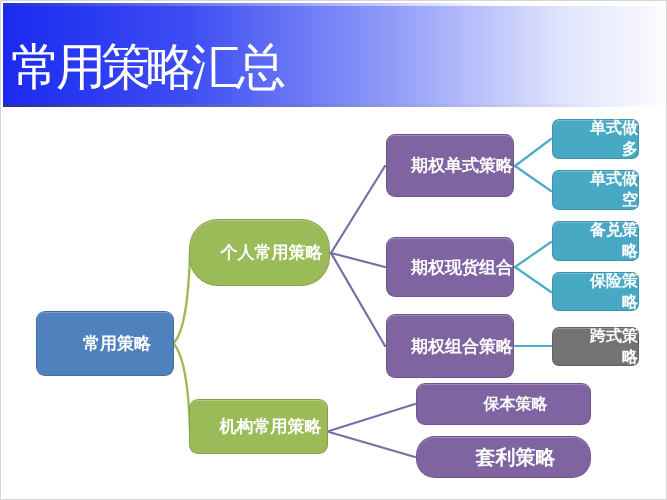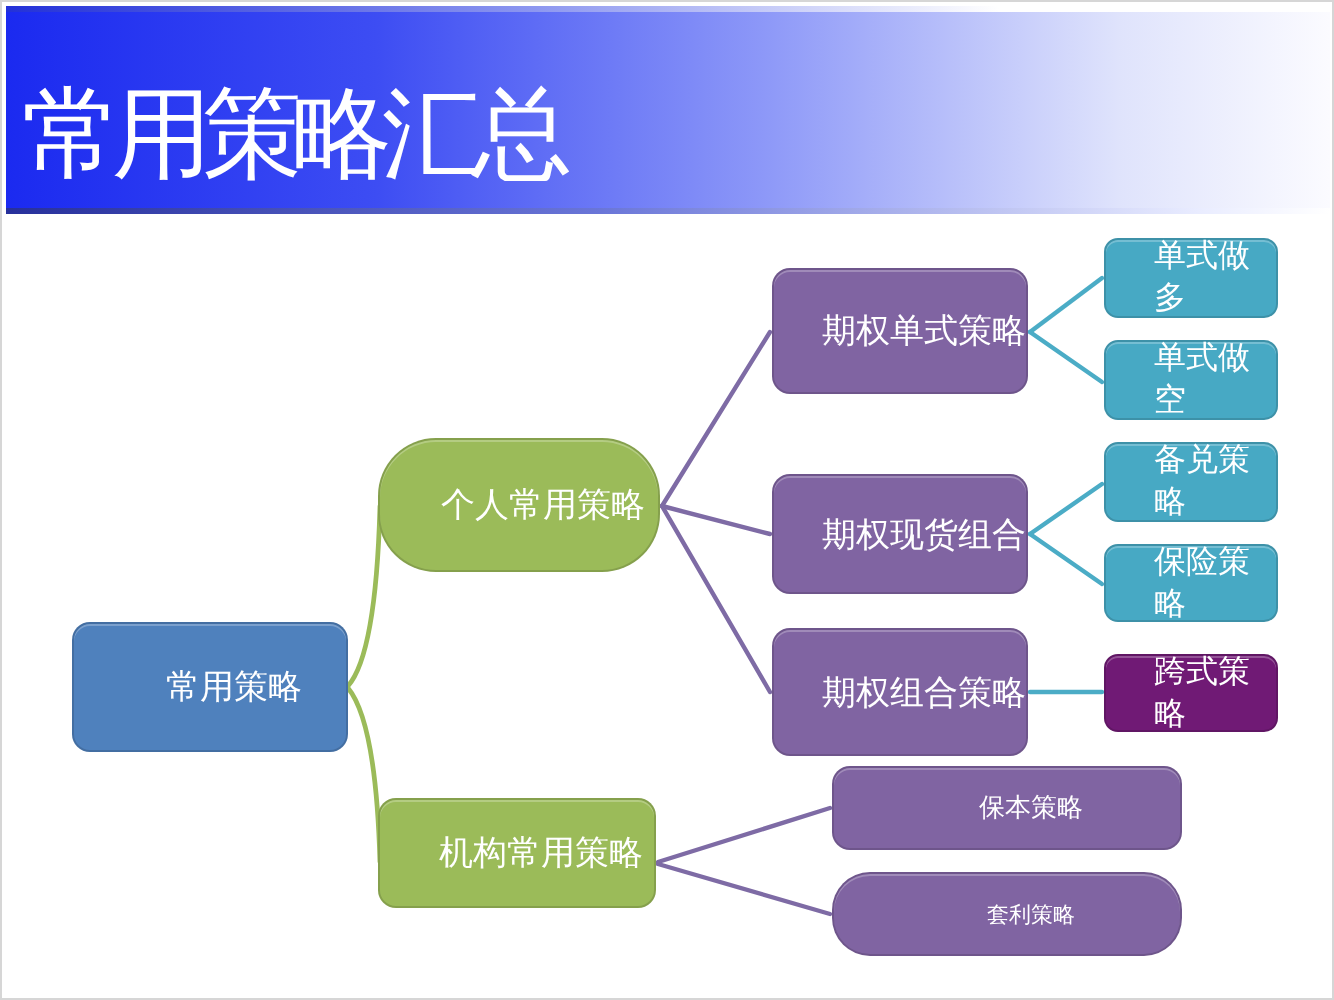--- a/index.html
+++ b/index.html
@@ -33,43 +33,43 @@
     font-family: "Liberation Serif", "DejaVu Serif", serif;
     font-size: 50px; line-height: 1; letter-spacing: -5px;
     color: #ffffff; white-space: nowrap;
   }
   
   .diagram { position: absolute; left: 0; top: 0; width: 667px; height: 500px; }
   .connectors { position: absolute; left: 0; top: 0; width: 667px; height: 500px; }
   .node {
     position: absolute;
     display: flex; align-items: center; justify-content: center;
-    color: #ffffff; text-align: left;
+    color: #ffffff; text-align: right;
     border: 1px solid rgba(0,0,0,0.14);
     box-sizing: border-box;
     border-radius: 9px;
-    font-size: 17px; font-weight: 400;
+    font-size: 17px; font-weight: 700;
     box-shadow: inset 0 1px 0 rgba(255,255,255,0.25);
     padding-left: 24px;
   }
   .node.small { border-radius: 7px; font-size: 16px; }
   
   .n-root          { left: 35px;  top: 310px; width: 138px; height: 65px; }
   .n-personal      { left: 188px; top: 218px; width: 141px; height: 67px; }
   .n-institutional { left: 188px; top: 398px; width: 139px; height: 55px; }
   .n-single        { left: 385px; top: 133px; width: 128px; height: 63px; }
   .n-spot          { left: 385px; top: 236px; width: 128px; height: 60px; }
   .n-combo         { left: 385px; top: 313px; width: 128px; height: 64px; }
   .n-long          { left: 551px; top: 118px; width: 87px;  height: 40px; }
   .n-short         { left: 551px; top: 169px; width: 87px;  height: 40px; }
   .n-covered       { left: 551px; top: 220px; width: 87px;  height: 40px; }
   .n-protective    { left: 551px; top: 271px; width: 87px;  height: 39px; }
   .n-straddle      { left: 551px; top: 326px; width: 87px;  height: 39px; }
-  .n-principal     { left: 415px; top: 382px; width: 175px; height: 42px; font-size: 13px; }
-  .n-arbitrage     { left: 415px; top: 435px; width: 175px; height: 42px; font-size: 11px; border-radius: 19px; }
+  .n-principal     { left: 415px; top: 382px; width: 175px; height: 42px; font-size: 16px; }
+  .n-arbitrage     { left: 415px; top: 435px; width: 175px; height: 42px; font-size: 20px; border-radius: 19px; }
 </style>
 </head>
 <body>
 
 <div class="slide">
 
   <div class="titlebar">
     <div class="strip"></div>
     <div class="band"></div>
     <div class="underline"></div>
@@ -107,15 +107,15 @@
     <div class="node n-single" style="background-color: rgb(128, 100, 162);">期权单式策略</div>
     <div class="node n-spot" style="background-color: rgb(128, 100, 162);">期权现货组合</div>
     <div class="node n-combo" style="background-color: rgb(128, 100, 162);">期权组合策略</div>
     <div class="node n-principal" style="background-color: rgb(128, 100, 162);">保本策略</div>
     <div class="node n-arbitrage" style="background-color: rgb(128, 100, 162);">套利策略</div>
 
     <div class="node small n-long" style="background-color: rgb(71, 169, 196);">单式做多</div>
     <div class="node small n-short" style="background-color: rgb(71, 169, 196);">单式做空</div>
     <div class="node small n-covered" style="background-color: rgb(71, 169, 196);">备兑策略</div>
     <div class="node small n-protective" style="background-color: rgb(71, 169, 196);">保险策略</div>
-    <div class="node small n-straddle" style="background-color: #701a75;">跨式策略</div>
+    <div class="node small n-straddle" style="background-color: #737373;">跨式策略</div>
   </div>
 </div>
 
 </body></html>

